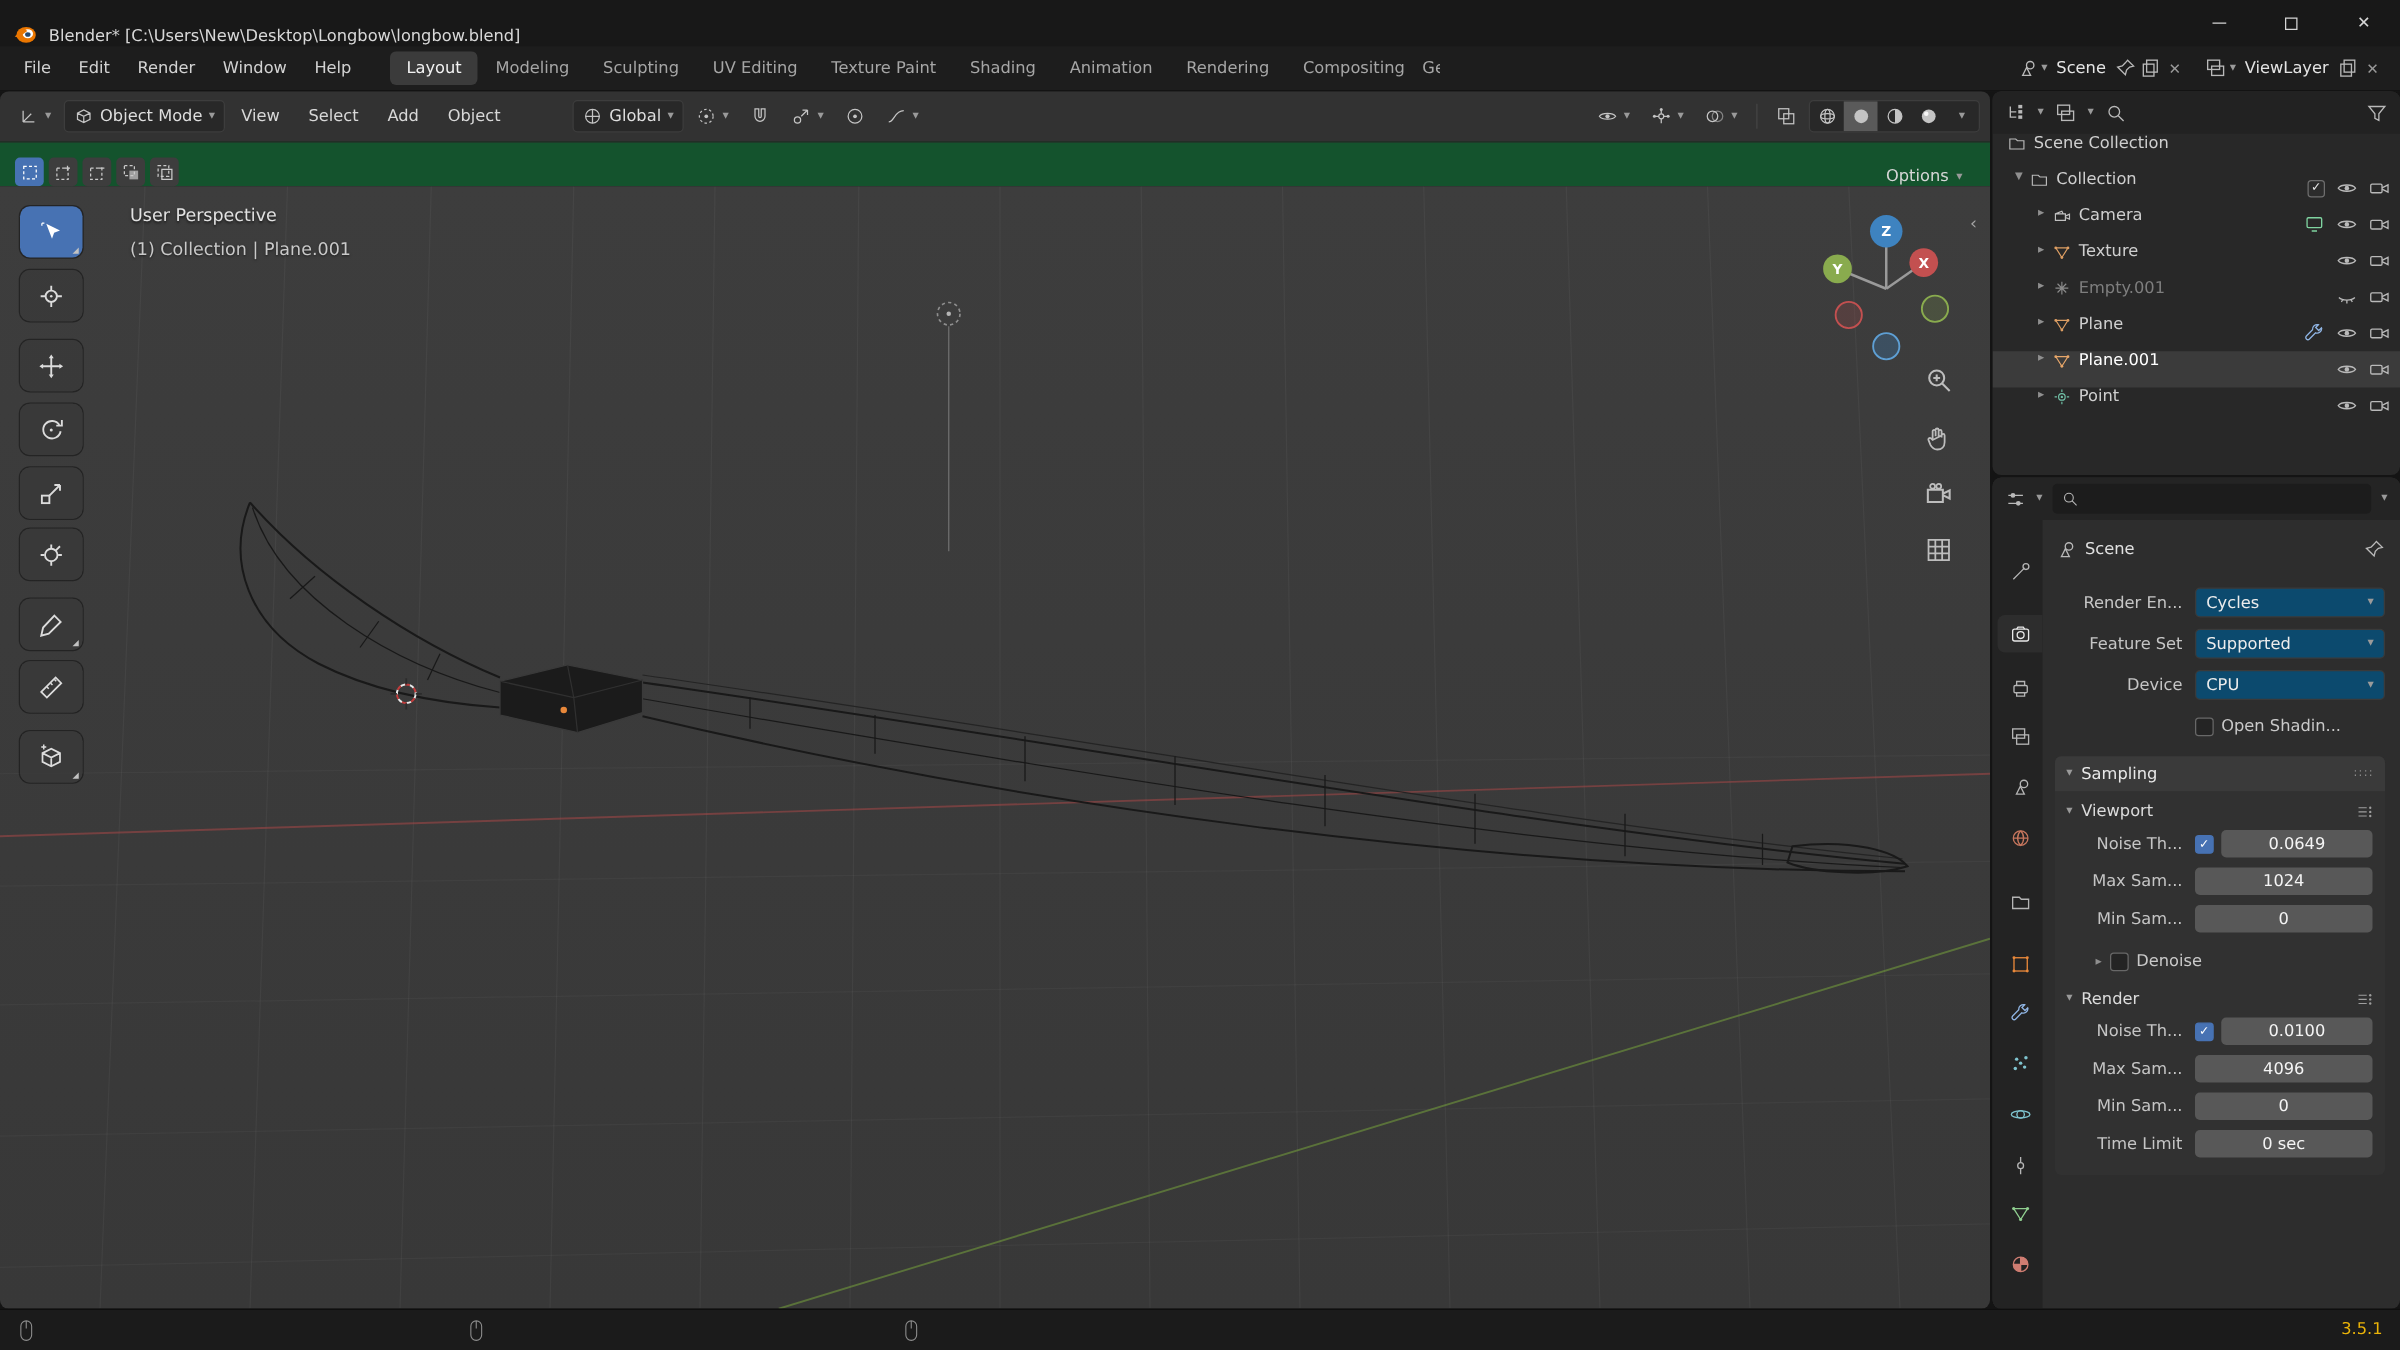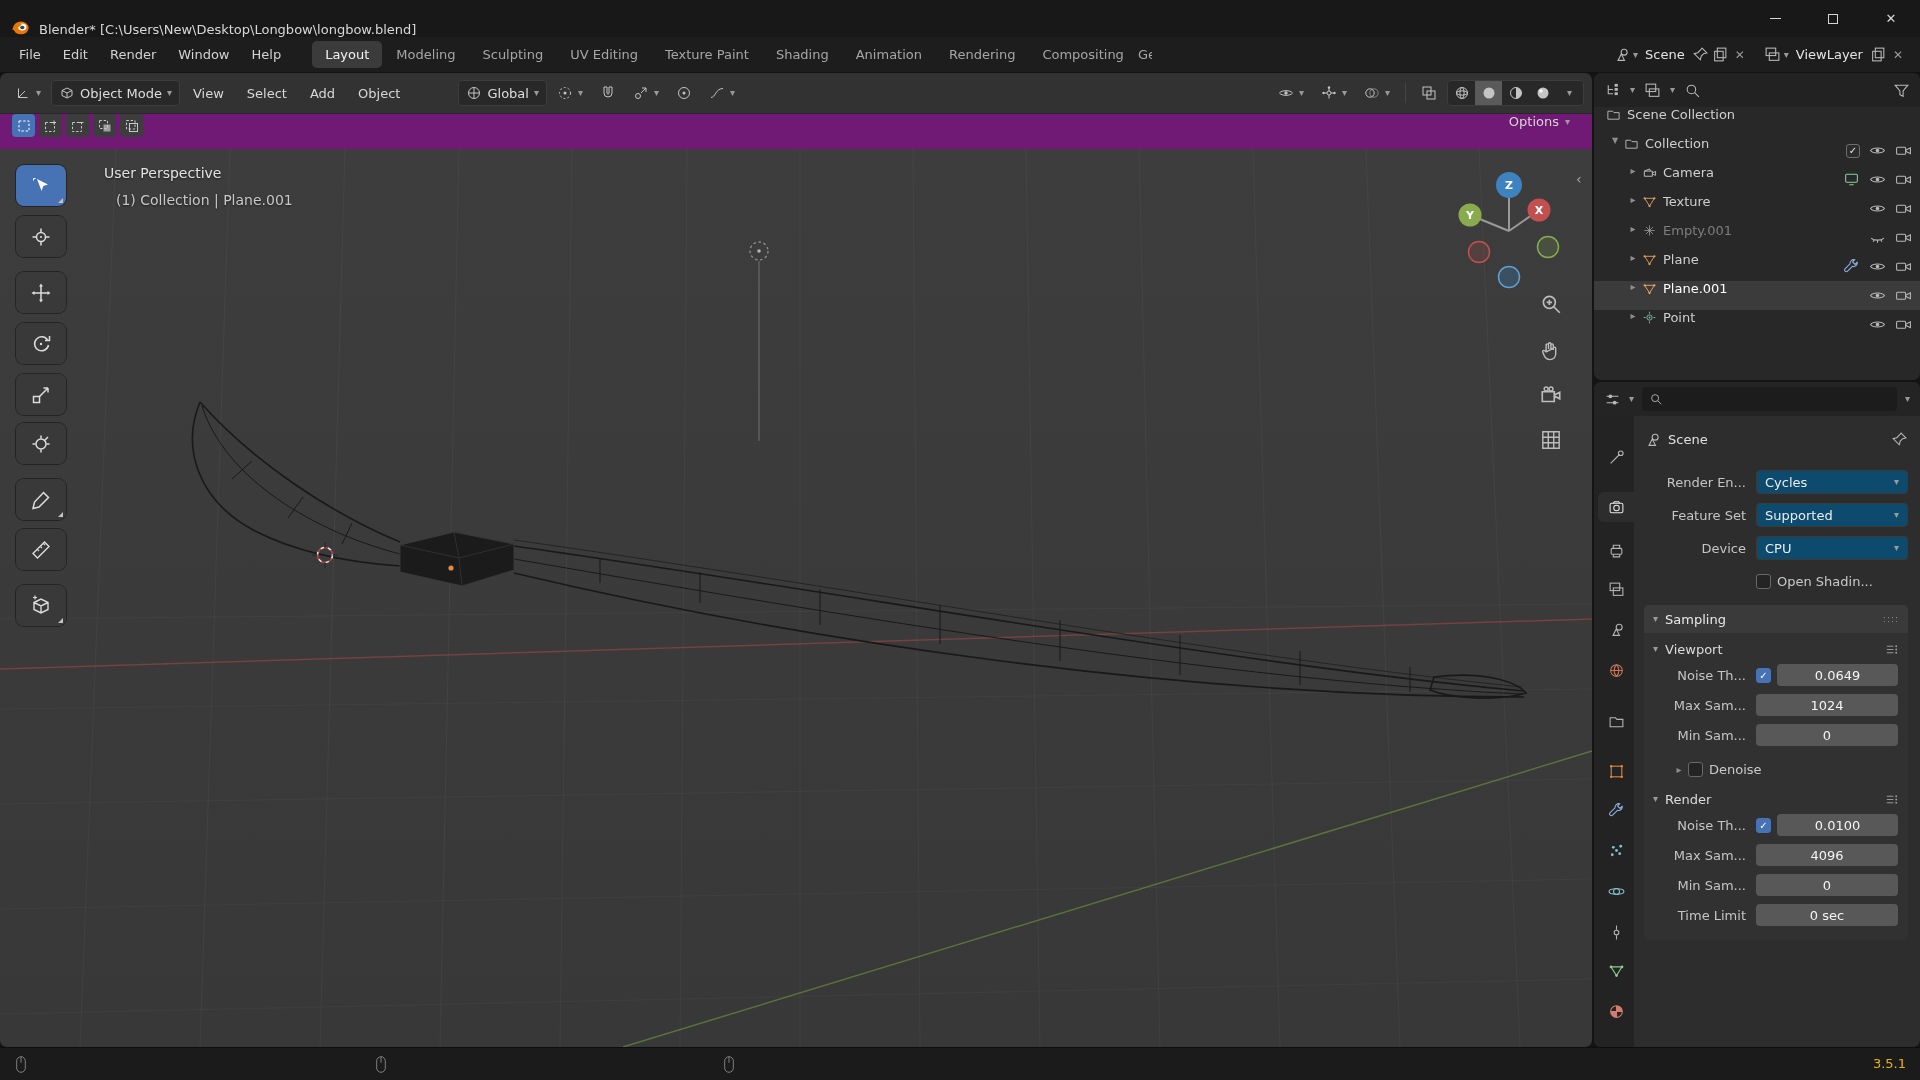--- a/index.html
+++ b/index.html
@@ -37,31 +37,31 @@
   .vp-header{height:40px;background:#323232;display:flex;align-items:center;gap:3px;padding:0 8px}
   .hd-btn{display:flex;align-items:center;gap:5px;padding:4px 7px;border-radius:4px;color:#dedede}
   .dd{background:#282828;border:1px solid #3d3d3d}
   .hd-menu{padding:5px 10px;color:#d8d8d8}
   .hd-ic{width:16px;height:16px;color:#c4c4c4}
   .vsep{width:1px;height:20px;background:#444;margin:0 5px}
   .shade-group{display:flex;background:#282828;border-radius:4px;overflow:hidden;border:1px solid #3d3d3d}
   .shade-cell{width:27px;height:24px;display:flex;align-items:center;justify-content:center;color:#b9b9b9}
   .shade-cell.active{background:#5a5a5a;color:#efefef}
 
-  .tool-row{height:36px;background:#701a75;display:flex;align-items:flex-start;gap:4px;
+  .tool-row{height:36px;background:#14532d;display:flex;align-items:flex-end;gap:4px;
     padding:0 12px;border-top:1px solid #272727}
   .msel{width:23px;height:23px;border-radius:4px;background:#3d3d3d;display:flex;align-items:center;
     justify-content:center;color:#c9c9c9}
   .msel.active{background:#4772b3;color:#fff}
   .options{margin-left:auto;display:flex;align-items:center;gap:6px;color:#d6d6d6;padding-right:10px}
 
   .vp-view{flex:1;position:relative;background:linear-gradient(#3d3d3d,#383838);overflow:hidden}
   .scene-svg{position:absolute;inset:0}
   .vp-label1{position:absolute;left:104px;top:16px;font-size:14px;color:#e2e2e2;text-shadow:0 1px 2px rgba(0,0,0,.55)}
-  .vp-label2{position:absolute;left:116px;top:43px;font-size:14px;color:#c9c9c9;text-shadow:0 1px 2px rgba(0,0,0,.55)}
+  .vp-label2{position:absolute;left:104px;top:43px;font-size:14px;color:#c9c9c9;text-shadow:0 1px 2px rgba(0,0,0,.55)}
 
   .tool-btn{position:absolute;left:16px;width:50px;height:41px;border-radius:8px;background:rgba(58,58,58,.92);
     display:flex;align-items:center;justify-content:center;color:#dcdcdc;box-shadow:0 0 0 1px rgba(20,20,20,.6)}
   .tool-btn.active{background:#4772b3;color:#fff}
   .tool-btn .corner{position:absolute;right:3px;bottom:3px;width:0;height:0;
     border-left:5px solid transparent;border-bottom:5px solid #c2c2c2}
   .t-ic{width:22px;height:22px}
 
   .gizmo{position:absolute;left:1443px;top:12px;width:132px;height:132px}
   .nav-btn{position:absolute;left:1539px;width:26px;height:26px;color:#bdbdbd}

